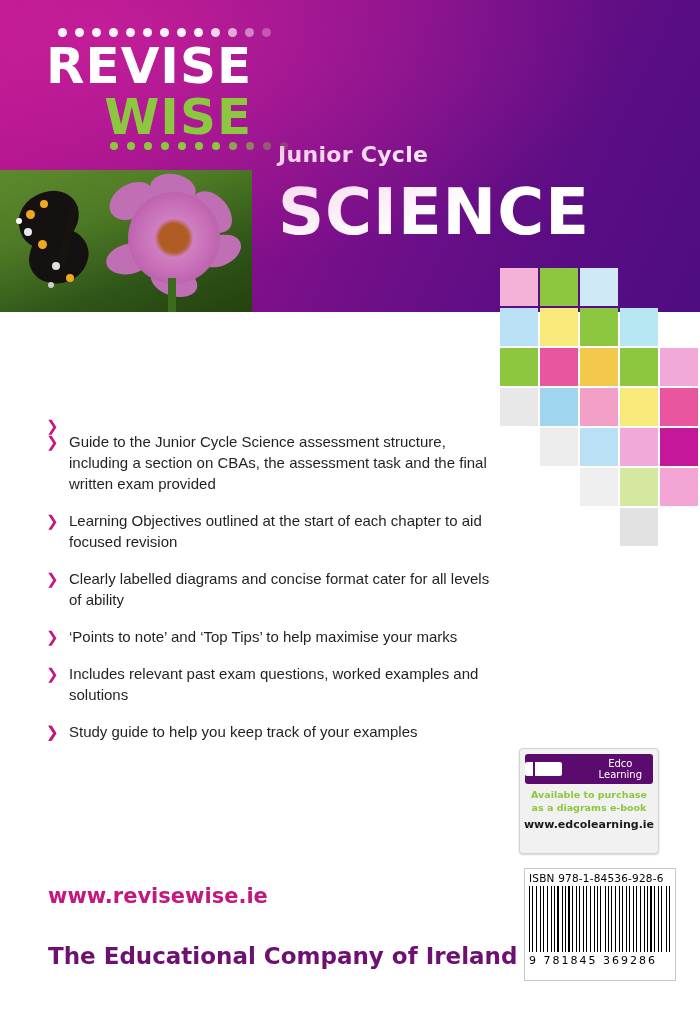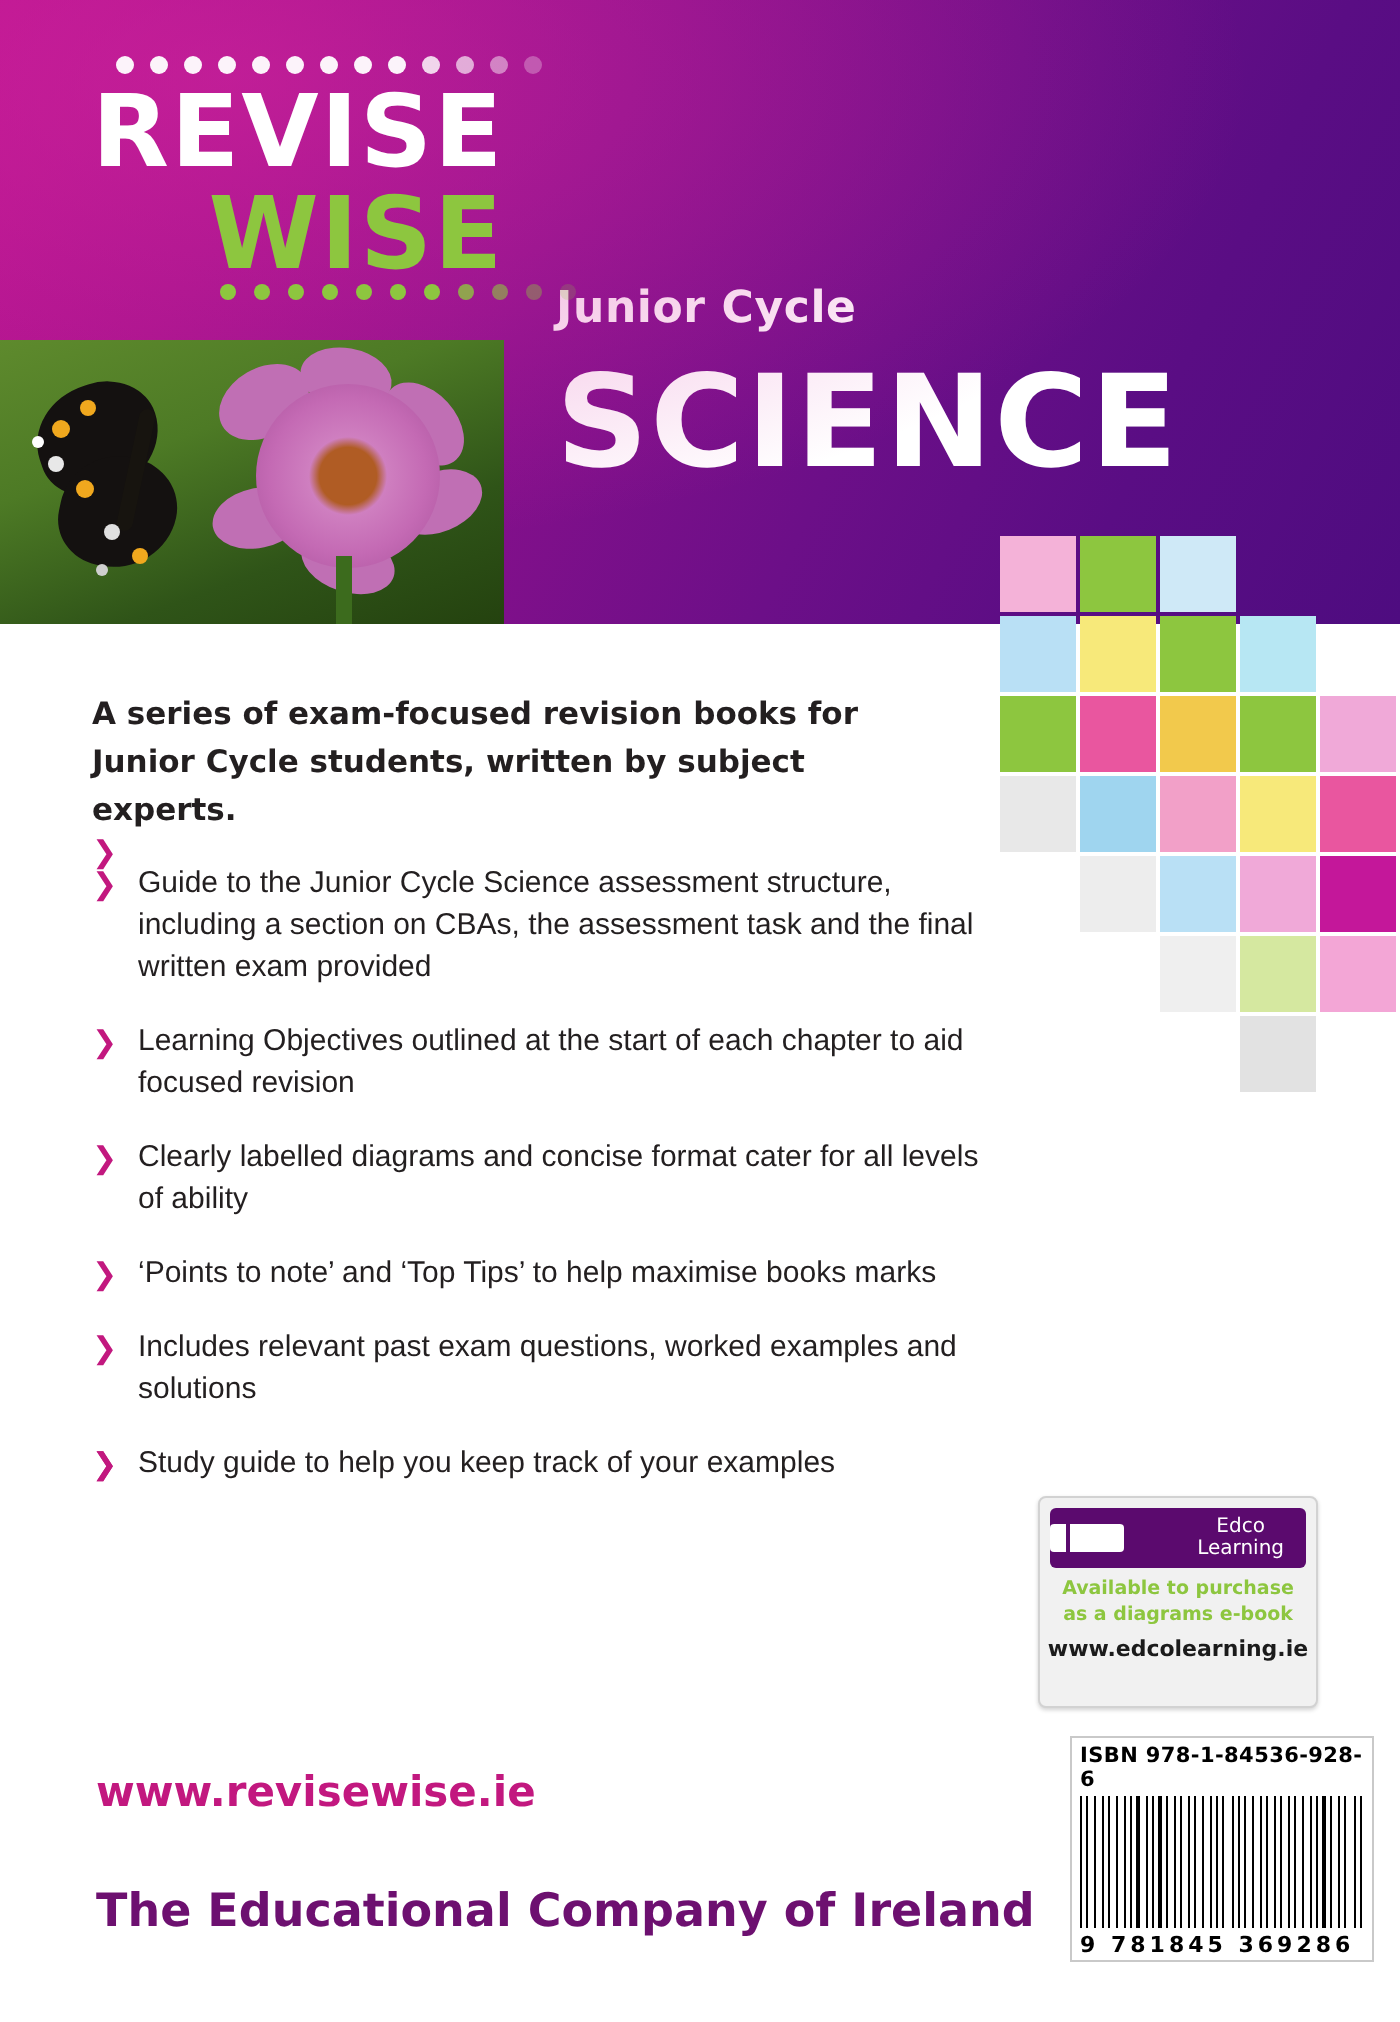--- a/index.html
+++ b/index.html
@@ -254,27 +254,26 @@
     margin-top: 4px;
     color: #1b1b1b;
     font-size: 11px;
     font-weight: bold;
     font-family: "DejaVu Sans", sans-serif;
   }
 
   
   .barcode-box {
     position: absolute;
-    left: 535px; top: 868px;
+    left: 524px; top: 868px;
     width: 152px; height: 113px;
     background: #ffffff;
     border: 1px solid #c9c9c9;
     padding: 3px 4px;
     box-sizing: border-box;
-    font-weight: bold;
   }
   .barcode-box .isbn {
     font-size: 10.5px;
     color: #000;
     font-family: "DejaVu Sans", sans-serif;
     letter-spacing: 0.2px;
     margin-bottom: 2px;
   }
   .bars {
     height: 66px;
@@ -405,28 +404,27 @@
       <i style="width: 38px; height: 38px; left: 40px; top: 40px; background: rgb(247, 233, 122);"></i>
       <i style="width: 38px; height: 38px; left: 40px; top: 80px; background: rgb(233, 86, 159);"></i>
       <i style="width: 38px; height: 38px; left: 40px; top: 120px; background: rgb(159, 213, 239);"></i>
       <i style="width: 38px; height: 38px; left: 40px; top: 160px; background: rgb(237, 237, 237);"></i>
       <i style="width: 38px; height: 38px; left: 0px; top: 0px; background: rgb(244, 178, 216);"></i>
       <i style="width: 38px; height: 38px; left: 0px; top: 40px; background: rgb(185, 224, 245);"></i>
       <i style="width: 38px; height: 38px; left: 0px; top: 80px; background: rgb(141, 198, 63);"></i>
       <i style="width: 38px; height: 38px; left: 0px; top: 120px; background: rgb(232, 232, 232);"></i>
     </div>
 
-  <div class="intro">A series of exam-focused revision books for Junior Cycle students, written by subject experts.</div>
 
   <div class="bullets" id="bullets">
       <div class="bullet"><span class="chev">❯</span></div>
       <div class="bullet"><span class="chev">❯</span><span>Guide to the Junior Cycle Science assessment structure, including a section on CBAs, the assessment task and the final written exam provided</span></div>
       <div class="bullet"><span class="chev">❯</span><span>Learning Objectives outlined at the start of each chapter to aid focused revision</span></div>
       <div class="bullet"><span class="chev">❯</span><span>Clearly labelled diagrams and concise format cater for all levels of ability</span></div>
-      <div class="bullet"><span class="chev">❯</span><span>‘Points to note’ and ‘Top Tips’ to help maximise books marks</span></div>
+      <div class="bullet"><span class="chev">❯</span><span>‘Points to note’ and ‘Top Tips’ to help maximise your marks</span></div>
       <div class="bullet"><span class="chev">❯</span><span>Includes relevant past exam questions, worked examples and solutions</span></div>
       <div class="bullet"><span class="chev">❯</span></div>
       <div class="bullet"><span class="chev">❯</span><span>Study guide to help you keep track of your examples</span></div>
     </div>
 
   <div class="ebook">
     <div class="bar">
       <span class="book"></span>
       <span>Edco Learning</span>
     </div>

